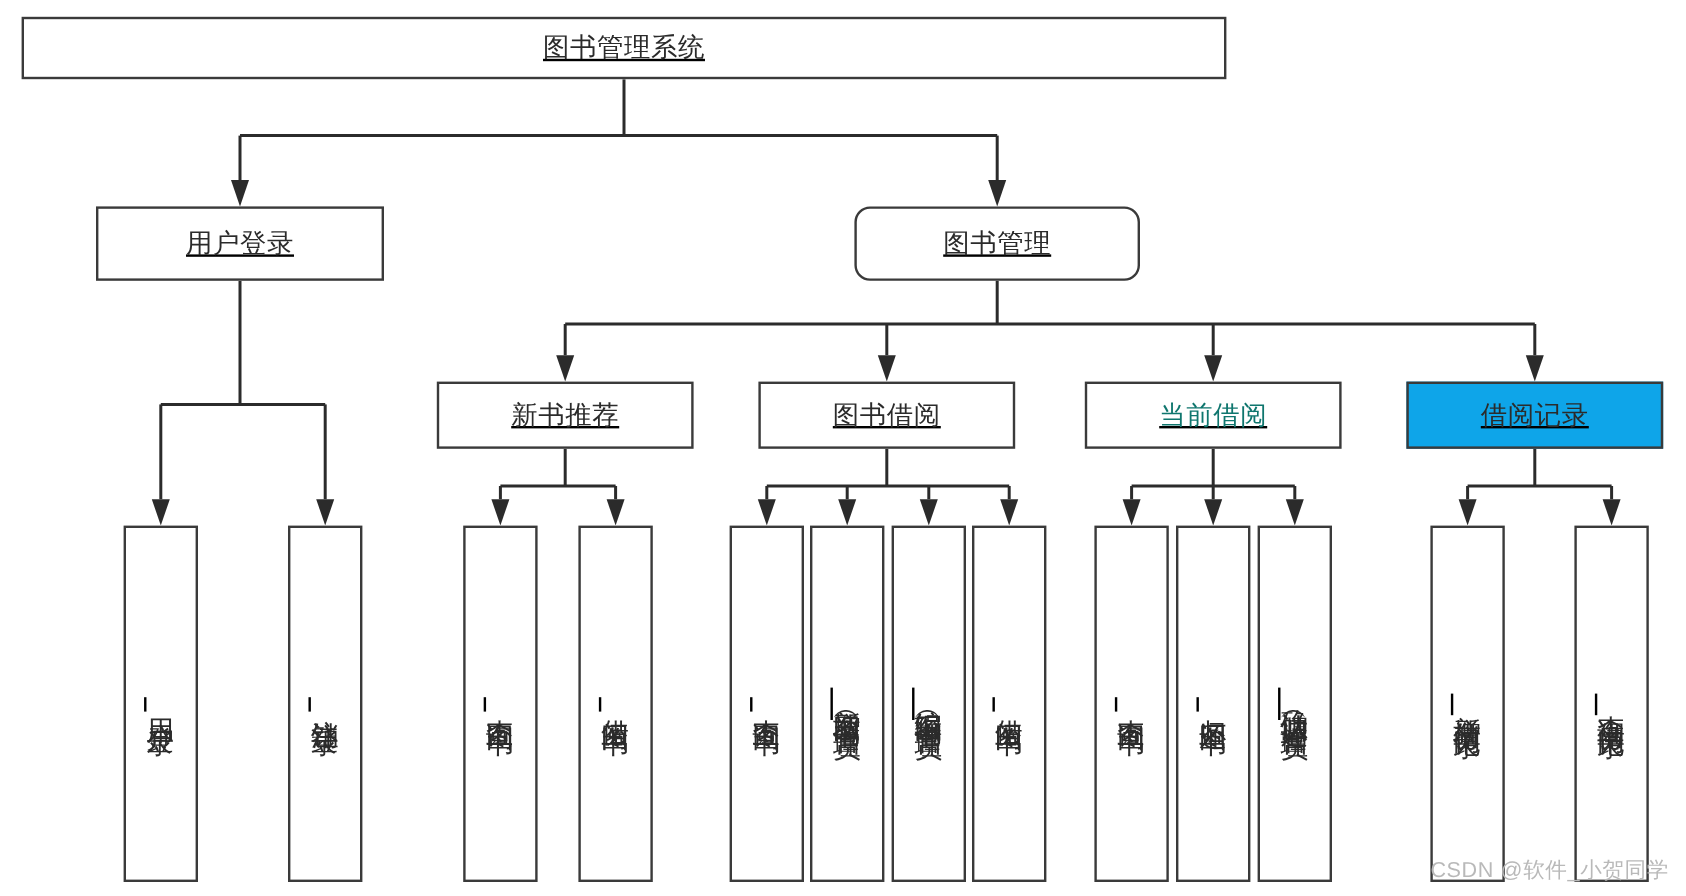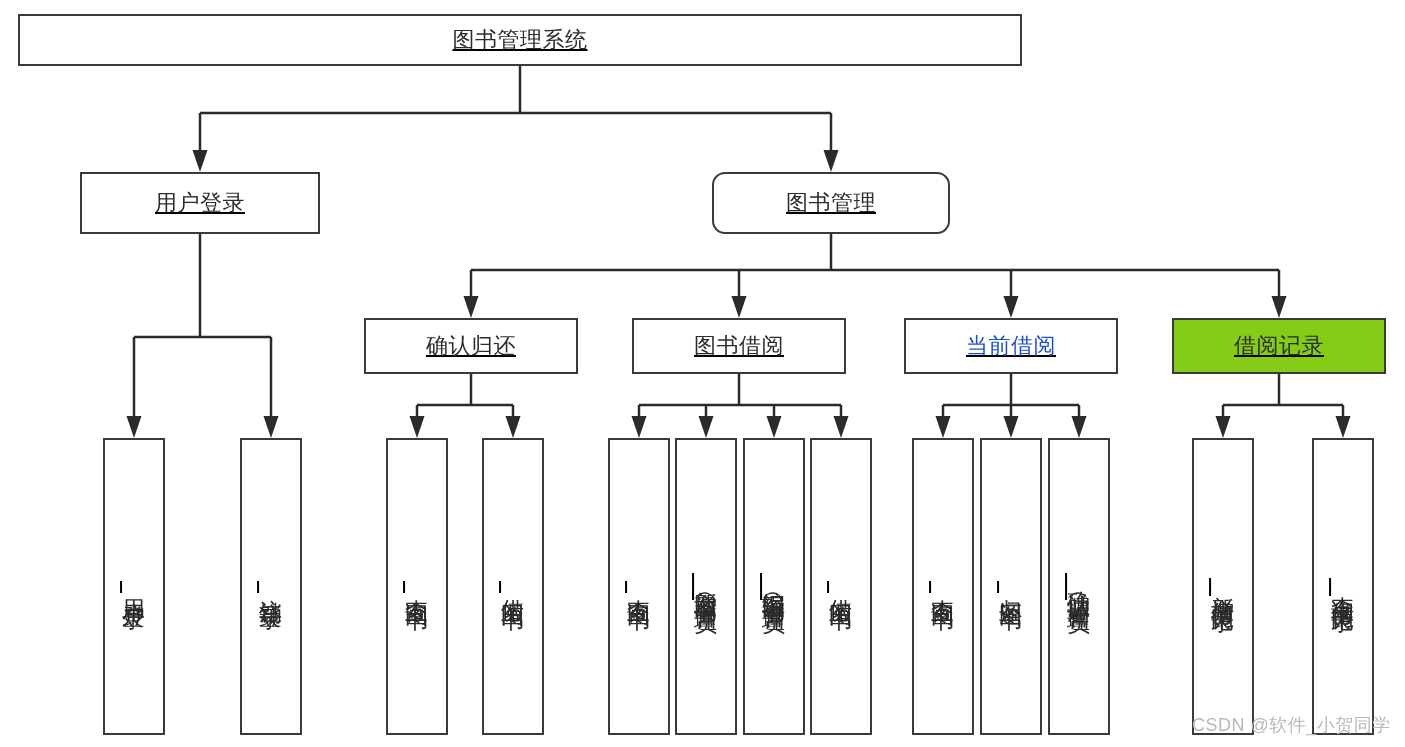--- a/index.html
+++ b/index.html
@@ -136,29 +136,29 @@
       <div class="node-box node-h" style="left: 18px; top: 14px; width: 1004px; height: 52px; border-color: rgb(58, 58, 58); background: rgb(255, 255, 255);">
         <span class="node-label" style="color: rgb(43, 43, 43);">图书管理系统</span>
       </div>
       <div class="node-box node-h" style="left: 80px; top: 172px; width: 240px; height: 62px; border-color: rgb(58, 58, 58); background: rgb(255, 255, 255);">
         <span class="node-label" style="color: rgb(43, 43, 43);">用户登录</span>
       </div>
       <div class="node-box node-h" style="left: 712px; top: 172px; width: 238px; height: 62px; border-color: rgb(58, 58, 58); background: rgb(255, 255, 255); border-radius: 13px;">
         <span class="node-label" style="color: rgb(43, 43, 43);">图书管理</span>
       </div>
       <div class="node-box node-h" style="left: 364px; top: 318px; width: 214px; height: 56px; border-color: rgb(58, 58, 58); background: rgb(255, 255, 255);">
-        <span class="node-label" style="color: rgb(43, 43, 43);">确认归还</span>
+        <span class="node-label" style="color: rgb(43, 43, 43);">新书推荐</span>
       </div>
       <div class="node-box node-h" style="left: 632px; top: 318px; width: 214px; height: 56px; border-color: rgb(58, 58, 58); background: rgb(255, 255, 255);">
         <span class="node-label" style="color: rgb(43, 43, 43);">图书借阅</span>
       </div>
       <div class="node-box node-h" style="left: 904px; top: 318px; width: 214px; height: 56px; border-color: rgb(58, 58, 58); background: rgb(255, 255, 255);">
-        <span class="node-label" style="color: #1d4ed8;">当前借阅</span>
-      </div>
-      <div class="node-box node-h" style="left: 1172px; top: 318px; width: 214px; height: 56px; border-color: rgb(58, 58, 58); background: #84cc16;">
+        <span class="node-label" style="color: #0f766e;">当前借阅</span>
+      </div>
+      <div class="node-box node-h" style="left: 1172px; top: 318px; width: 214px; height: 56px; border-color: rgb(58, 58, 58); background: #0ea5e9;">
         <span class="node-label" style="color: rgb(43, 43, 43);">借阅记录</span>
       </div>
       <div class="node-box node-v" style="left: 103px; top: 438px; width: 62px; height: 297px; border-color: rgb(58, 58, 58); background: rgb(255, 255, 255);">
         <span class="node-label" style="color: rgb(43, 43, 43);">用户登录</span>
       </div>
       <div class="node-box node-v" style="left: 240px; top: 438px; width: 62px; height: 297px; border-color: rgb(58, 58, 58); background: rgb(255, 255, 255);">
         <span class="node-label" style="color: rgb(43, 43, 43);">注销登录</span>
       </div>
       <div class="node-box node-v" style="left: 386px; top: 438px; width: 62px; height: 297px; border-color: rgb(58, 58, 58); background: rgb(255, 255, 255);">
         <span class="node-label" style="color: rgb(43, 43, 43);">查询图书</span>

